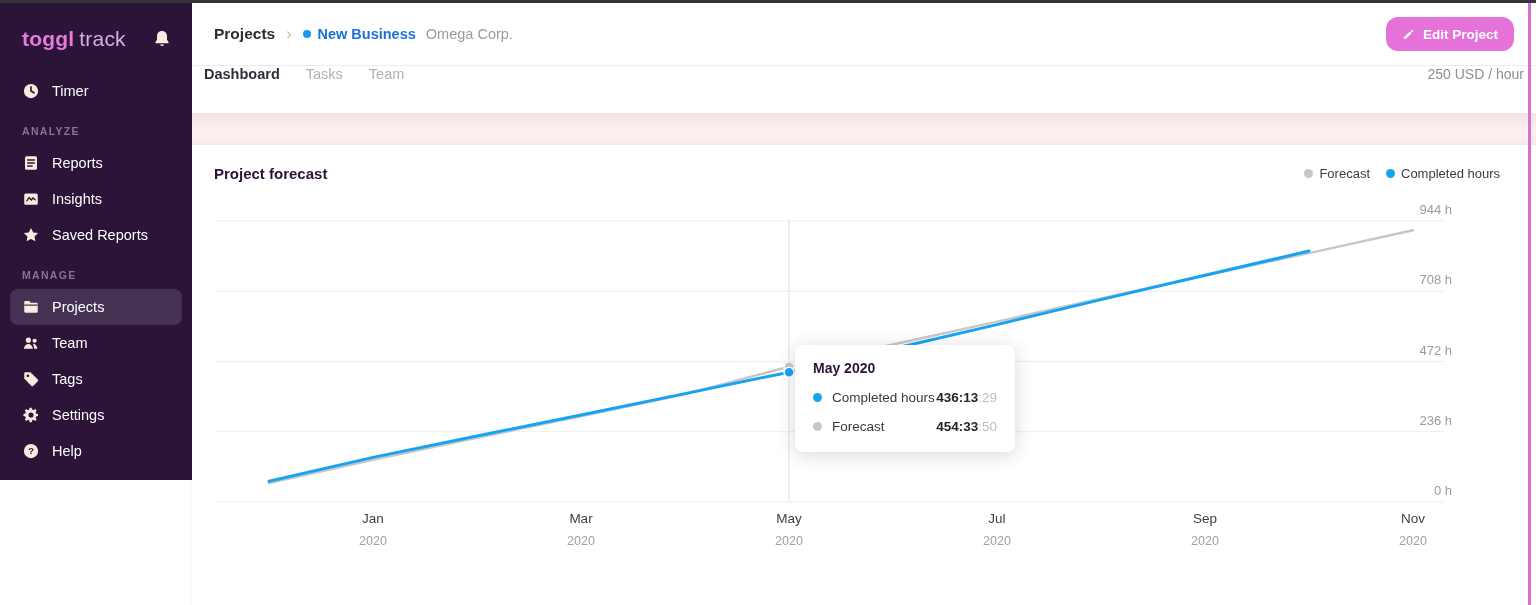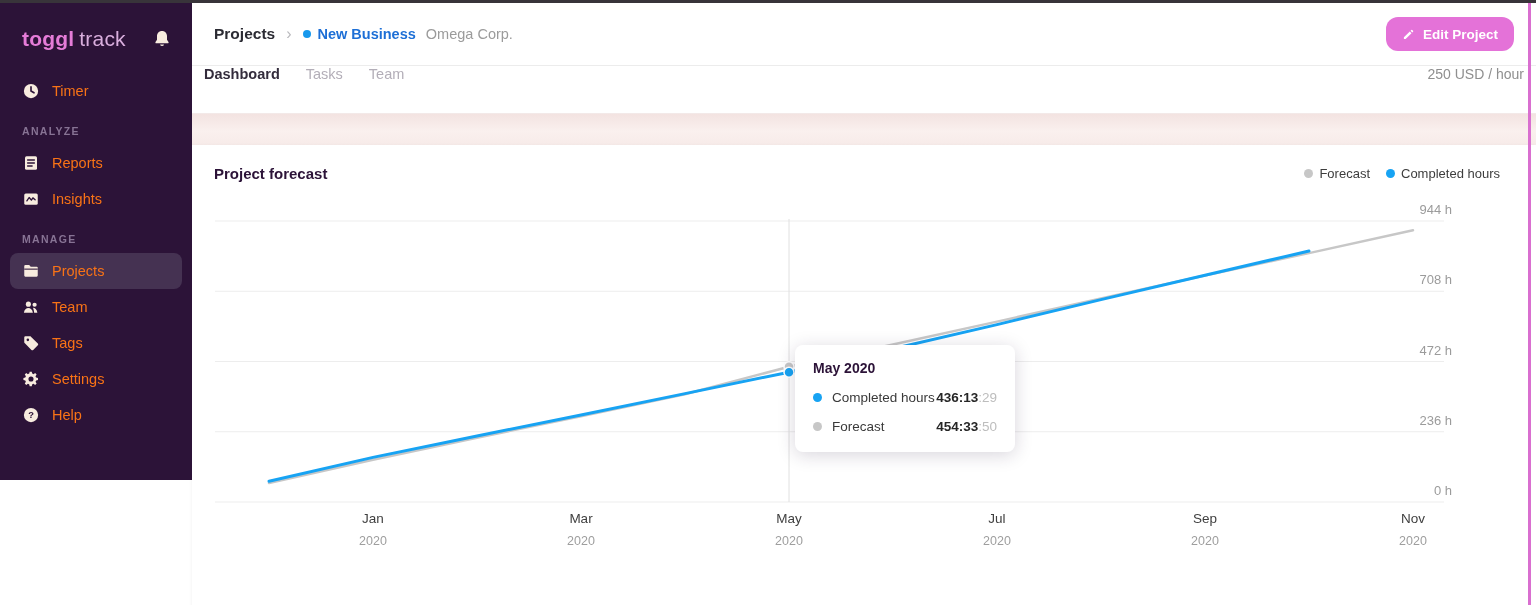--- a/index.html
+++ b/index.html
@@ -9,21 +9,21 @@
 
   
   .sidebar{position:absolute;left:0;top:3px;width:192px;height:477px;background:#2c1338;z-index:5;}
   .logo-row{display:flex;align-items:center;padding:24px 20px 0 22px;}
   .logo{font-size:21px;font-weight:800;color:#e57cd8;letter-spacing:.2px;white-space:nowrap;}
   .logo .light{color:#d9aedd;font-weight:400;margin-left:5px;}
   .bell{margin-left:auto;width:20px;height:20px;cursor:pointer;}
   .bell svg{width:20px;height:20px;fill:#f8ecdf;display:block;}
   .nav{margin-top:22px;}
   .nav-item{display:flex;align-items:center;height:36px;margin:0 10px;padding:0 8px 0 12px;
-    border-radius:8px;font-size:14.5px;color:#f97316;cursor:pointer;white-space:nowrap;}
+    border-radius:8px;font-size:14.5px;color:#ffffff;cursor:pointer;white-space:nowrap;}
   .nav-item.active{background:#453252;}
   .nav-item.show-more{color:#7e6d89;}
   .nav-icon{width:18px;height:18px;margin-right:12px;flex:none;}
   .nav-icon svg{width:18px;height:18px;fill:#f8ecdf;display:block;}
   .nav-section{font-size:10.5px;font-weight:700;letter-spacing:1.3px;color:#877394;
     padding:16px 0 8px 22px;}
 
   
   .main{position:absolute;left:192px;top:3px;width:1344px;height:602px;background:#f8edeb;}
   .header{height:63px;background:#fff;display:flex;align-items:center;padding:0 22px;
@@ -100,20 +100,28 @@
         <span>Reports</span>
       </div>
       <div class="nav-item">
         <span class="nav-icon">
           <svg viewBox="0 0 24 24">
             <rect x="3" y="4.5" width="18" height="15" rx="2"></rect>
             <path d="M6.5 14.5l3-4.5 3 3.5 2-3 3 2.5" stroke="#2c1338" stroke-width="1.8" fill="none" stroke-linecap="round" stroke-linejoin="round"></path>
           </svg>
         </span>
         <span>Insights</span>
+      </div>
+      <div class="nav-item">
+        <span class="nav-icon">
+          <svg viewBox="0 0 24 24">
+            <path d="M12 2.5l2.9 6 6.6.9-4.8 4.5 1.2 6.5L12 17.2l-5.9 3.2 1.2-6.5L2.5 9.4l6.6-.9z"></path>
+          </svg>
+        </span>
+        <span>Saved Reports</span>
       </div>
       <div class="nav-section">MANAGE</div>
       <div class="nav-item active">
         <span class="nav-icon">
           <svg viewBox="0 0 24 24">
             <path d="M3 5.5A1.5 1.5 0 014.5 4h5.1l2 2.2h7.9A1.5 1.5 0 0121 7.7V18a1.5 1.5 0 01-1.5 1.5h-15A1.5 1.5 0 013 18z"></path>
             <path d="M3 9.5h18" stroke="#2c1338" stroke-width="1.4"></path>
           </svg>
         </span>
         <span>Projects</span>

